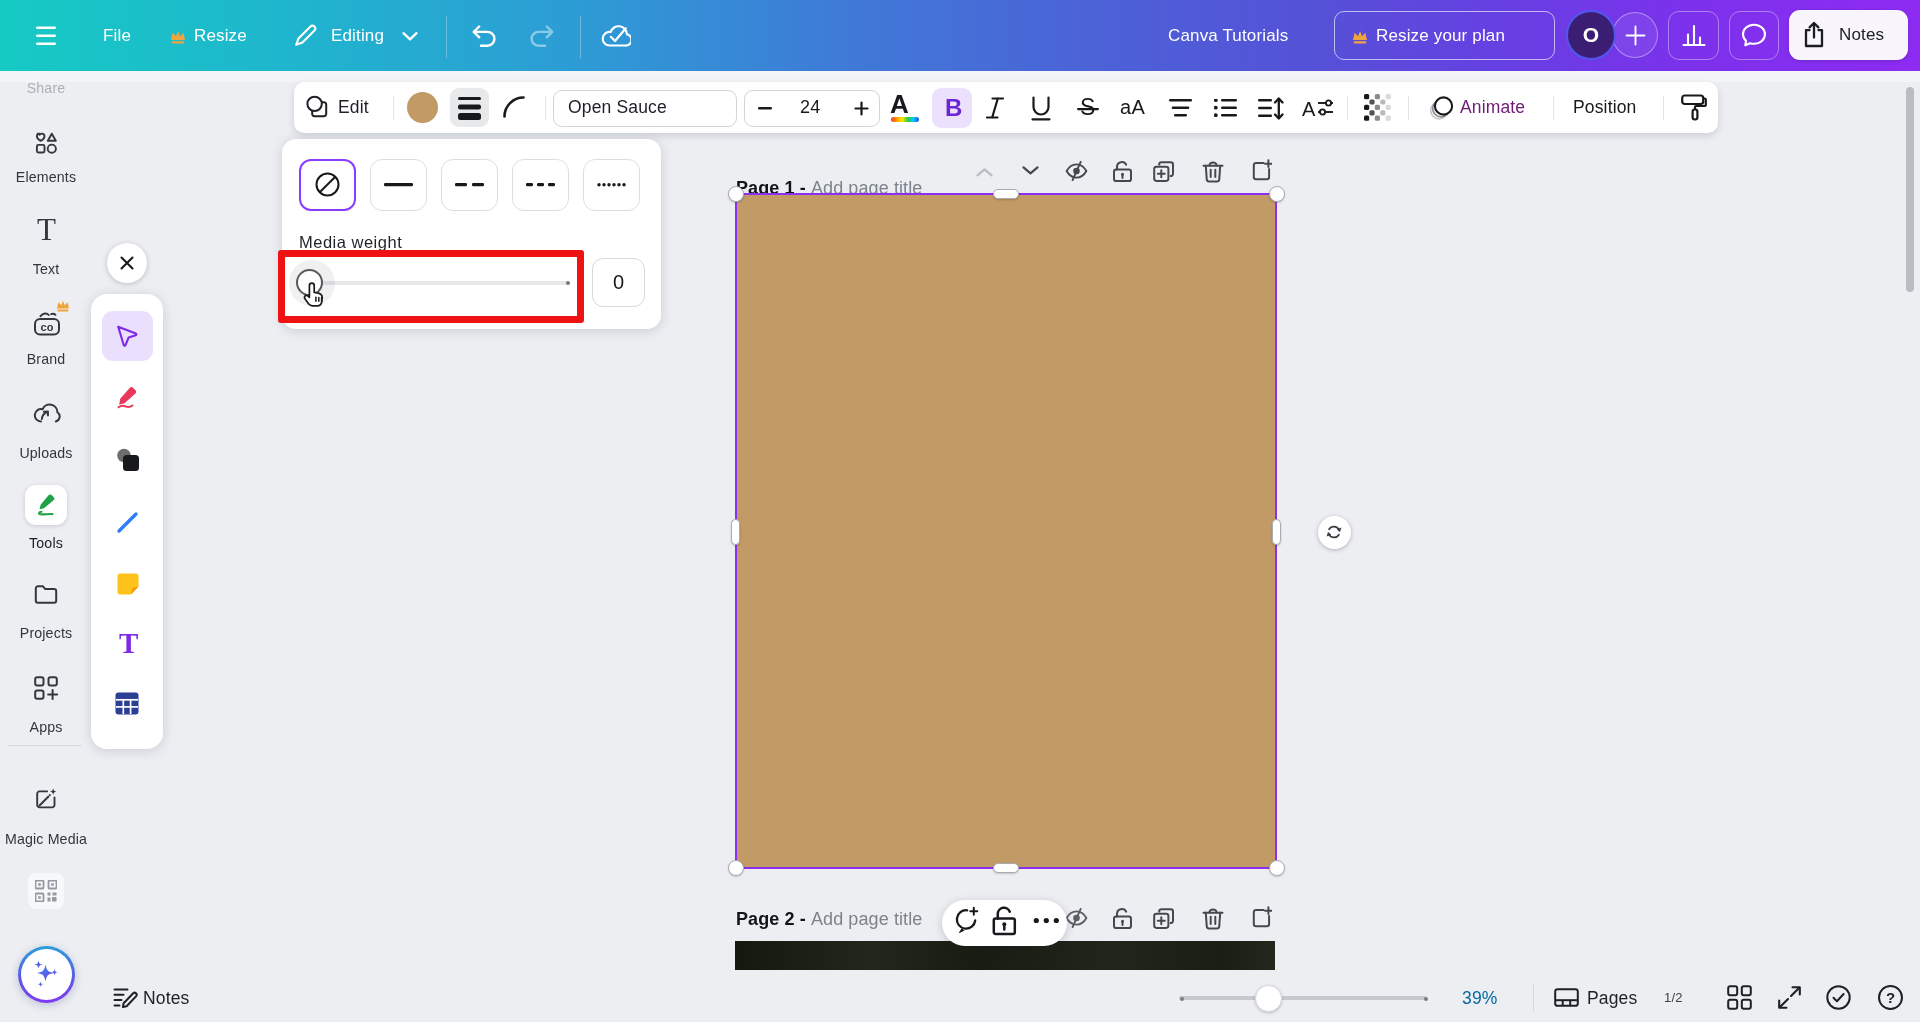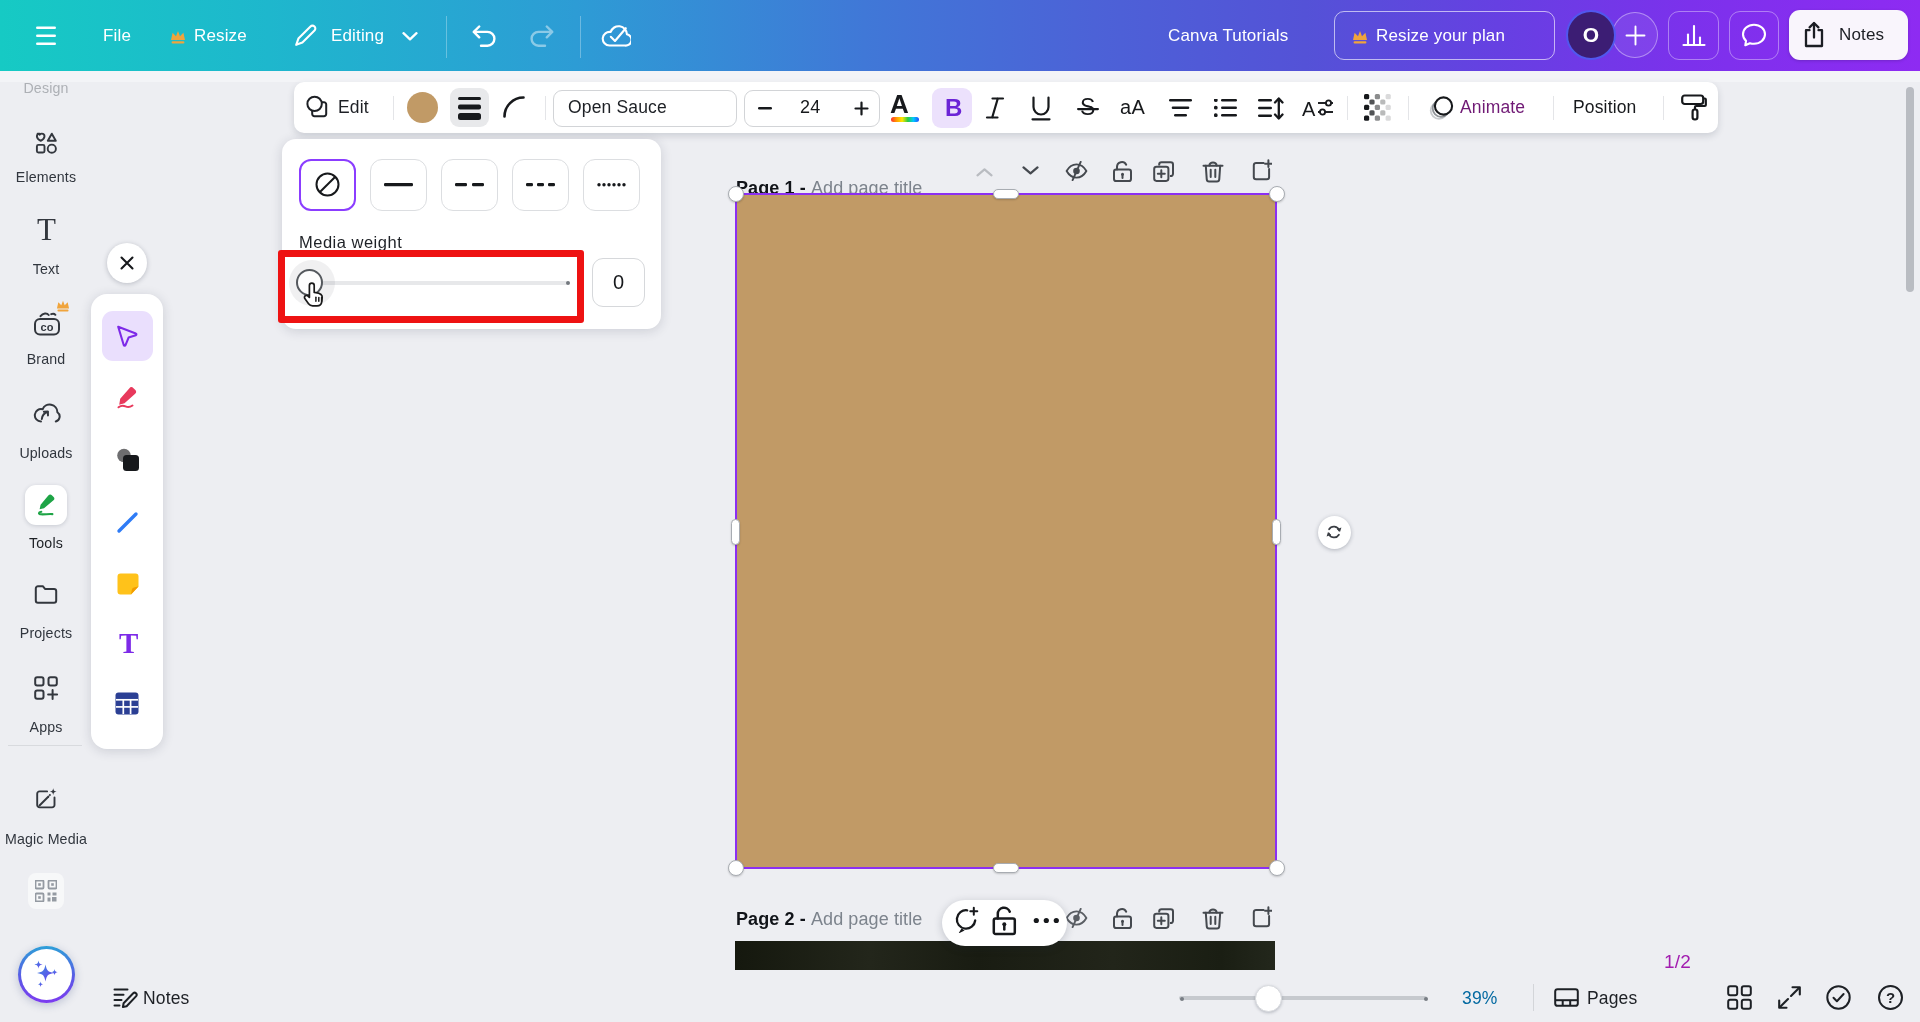--- a/index.html
+++ b/index.html
@@ -200,21 +200,21 @@
  <div class="tsep" style="left:1259px;top:14px;height:24px"></div>
  <span class="tbtxt" style="left:1279px;top:15px;color:#17191c;font-size:17.5px">Position</span>
  <div class="tsep" style="left:1369px;top:14px;height:24px"></div>
  <svg class="ab" style="left:1387px;top:12px" width="26" height="27" viewBox="0 0 26 27" fill="none" stroke="#17191c" stroke-width="2.2" stroke-linejoin="round">
         <rect x="1.2" y="1.5" width="21" height="8.5" rx="2.5"></rect>
         <path d="M22.2 4.5 h1.6 a1 1 0 0 1 1 1 v5.5 a1 1 0 0 1 -1 1 H15 a1 1 0 0 0 -1 1 v2.5"></path>
         <rect x="11.6" y="15.5" width="4.8" height="10" rx="2.2"></rect>
       </svg>
 </div>
 
-<div class="sblbl" style="top:80px;color:#adb0b5;font-weight:400">Design</div>
+<div class="sblbl" style="top:80px;color:#adb0b5;font-weight:400">Share</div>
 <svg class="ic" style="left:34px;top:131px" width="24" height="24" viewBox="0 0 24 24" fill="none" stroke="#33373e" stroke-width="1.9" stroke-linejoin="round">
       <path d="M5.6 2.6 c-1.5 0-2.7 1.2-2.7 2.7 0 2.3 3 4.2 3.8 4.6 0.8-0.4 3.8-2.3 3.8-4.6 0-1.5-1.2-2.7-2.7-2.7-0.9 0-1.6 0.4-2.1 1.1-0.5-0.7-1.2-1.1-2.1-1.1Z"></path>
       <path d="M17.8 2.7 L21.8 9.8 H13.8 Z"></path>
       <rect x="2.9" y="13.9" width="7.6" height="7.6" rx="1.5"></rect>
       <circle cx="17.8" cy="17.7" r="4.1"></circle>
     </svg>
 <div class="sblbl" style="top:169px">Elements</div>
 <div class="ic" style="left:37px;top:215px;font-family:'Liberation Serif',serif;font-size:31px;color:#33373e;line-height:30px">T</div>
 <div class="sblbl" style="top:261px">Text</div>
 <svg class="ic" style="left:56px;top:299px" width="14" height="13" viewBox="0 0 16 15">
@@ -486,21 +486,21 @@
 <div class="ab" style="left:1423.5px;top:996.5px;width:4px;height:4px;background:#787d84;border-radius:50%"></div>
 <div class="ab" style="left:1255px;top:984.5px;width:27px;height:27px;background:#fff;border:1px solid #d8dade;border-radius:50%;box-shadow:0 1px 3px rgba(30,40,60,.25)"></div>
 <span class="tbtxt" style="left:1462px;top:988px;color:#0369a1;font-size:17.5px">39%</span>
 <div class="ab" style="left:1533px;top:984px;width:1px;height:27px;background:#d3d5d9"></div>
 <svg class="ab" style="left:1554px;top:988px" width="25" height="19" viewBox="0 0 25 19" fill="none" stroke="#1d2025" stroke-width="2" stroke-linejoin="round">
       <rect x="1.2" y="1.2" width="22.6" height="16.6" rx="2.4"></rect>
       <path d="M1.2 12.2 H23.8"></path>
       <path d="M8.7 12.2 V17.8 M16.2 12.2 V17.8"></path>
     </svg>
 <span class="tbtxt" style="left:1587px;top:988px;color:#1d2025;font-size:17.5px">Pages</span>
-<span class="tbtxt" style="left:1664px;top:952px;color:#a21caf;font-size:19px">1/2</span>
+<span class="tbtxt" style="left:1664px;top:988px;color:#404040;font-size:13px">1/2</span>
 <svg class="ab" style="left:1727px;top:985px" width="25" height="25" viewBox="0 0 25 25" fill="none" stroke="#1d2025" stroke-width="2" stroke-linejoin="round">
       <rect x="1.2" y="1.2" width="9" height="9" rx="2"></rect>
       <rect x="14.8" y="1.2" width="9" height="9" rx="2"></rect>
       <rect x="1.2" y="14.8" width="9" height="9" rx="2"></rect>
       <rect x="14.8" y="14.8" width="9" height="9" rx="2"></rect>
     </svg>
 <svg class="ab" style="left:1777px;top:985px" width="25" height="25" viewBox="0 0 25 25" fill="none" stroke="#1d2025" stroke-width="2.1" stroke-linecap="round" stroke-linejoin="round">
       <path d="M15.5 2.2 H22.8 V9.5"></path>
       <path d="M22 3 L14 11"></path>
       <path d="M9.5 22.8 H2.2 V15.5"></path>

